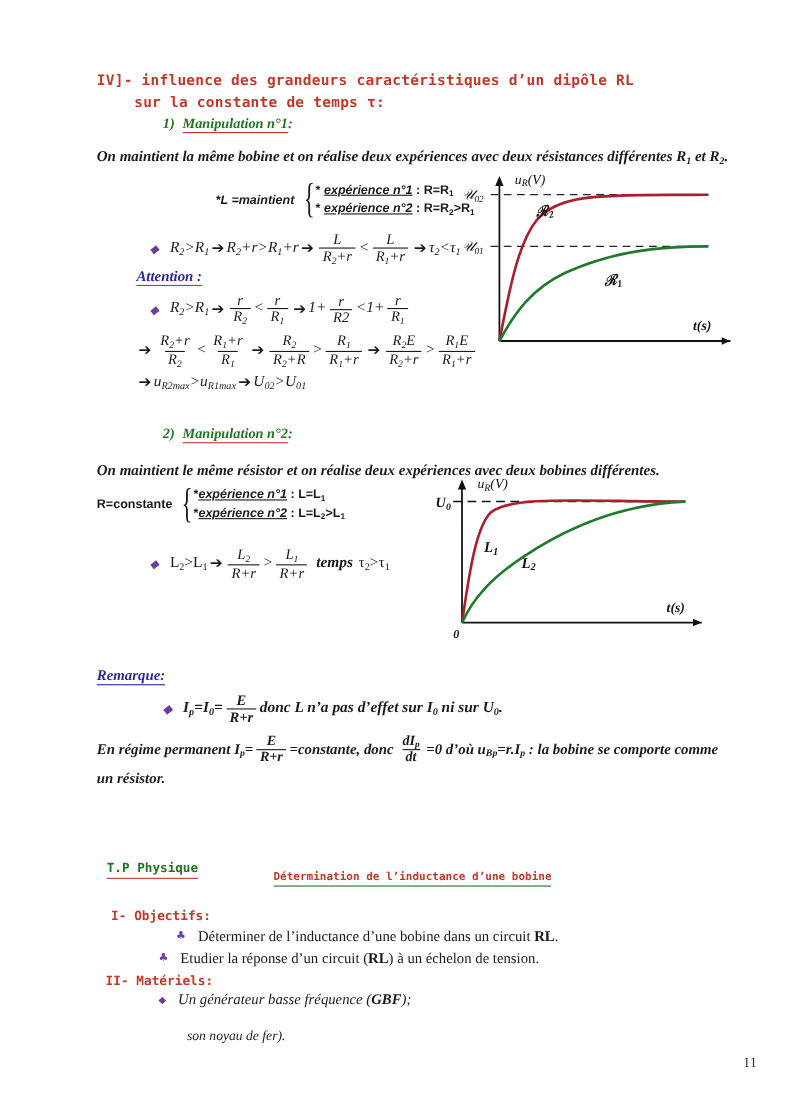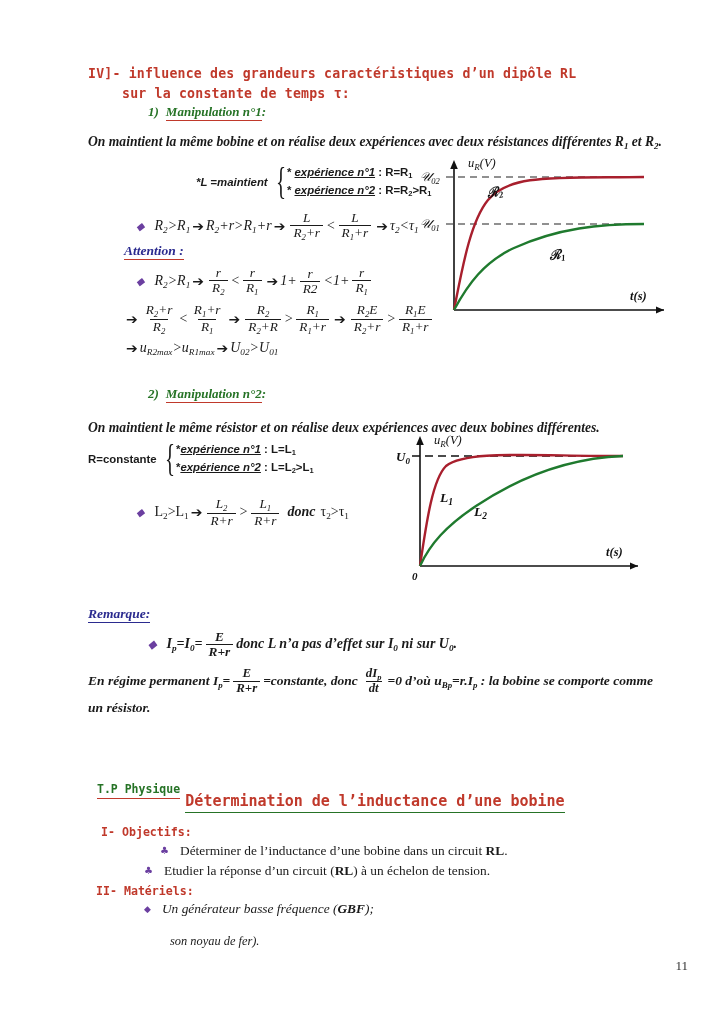--- a/index.html
+++ b/index.html
@@ -230,21 +230,21 @@
   #tp-title .und { border-bottom: 1.5px solid #c0392b; padding-bottom: 2px; }
 
   #tp-heading {
     position: absolute;
     left: 0;
     top: 792px;
     width: 720px;
     text-align: center;
     font-family: "DejaVu Sans Mono", monospace;
     font-weight: bold;
-    font-size: 15px;
+    font-size: 10px;
     color: #c0392b;
     padding-left: 30px;
     box-sizing: border-box;
   }
   #tp-heading .und { border-bottom: 1.6px solid #267326; padding-bottom: 2px; }
 
   .sec-head {
     position: absolute;
     font-family: "DejaVu Sans Mono", monospace;
     font-weight: bold;
@@ -450,21 +450,21 @@
     <span class="arrow">➔</span>
     <span class="frac">
         <span class="n">L<sub>2</sub></span>
         <span class="d">R+r</span>
       </span>
     <span>&gt;</span>
     <span class="frac">
         <span class="n">L<sub>1</sub></span>
         <span class="d">R+r</span>
       </span>
-    <span class="bold" style="margin:0 5px;">donc</span>
+    <span class="bold" style="margin:0 5px;">temps</span>
     <span style="font-style:normal;">τ<sub>2</sub>&gt;τ<sub>1</sub></span>
   </div>
 
   <div class="chart" id="chart2">
     <svg width="248" height="158" viewBox="0 0 248 158" xmlns="http://www.w3.org/2000/svg">
       <line x1="22" y1="138" x2="240" y2="138" stroke="#111" stroke-width="1.6"></line>
       <polygon points="240,138 232,134.6 232,141.4" fill="#111"></polygon>
       <line x1="22" y1="138" x2="22" y2="12" stroke="#111" stroke-width="1.6"></line>
       <polygon points="22,8 18.2,17 25.8,17" fill="#111"></polygon>
 

